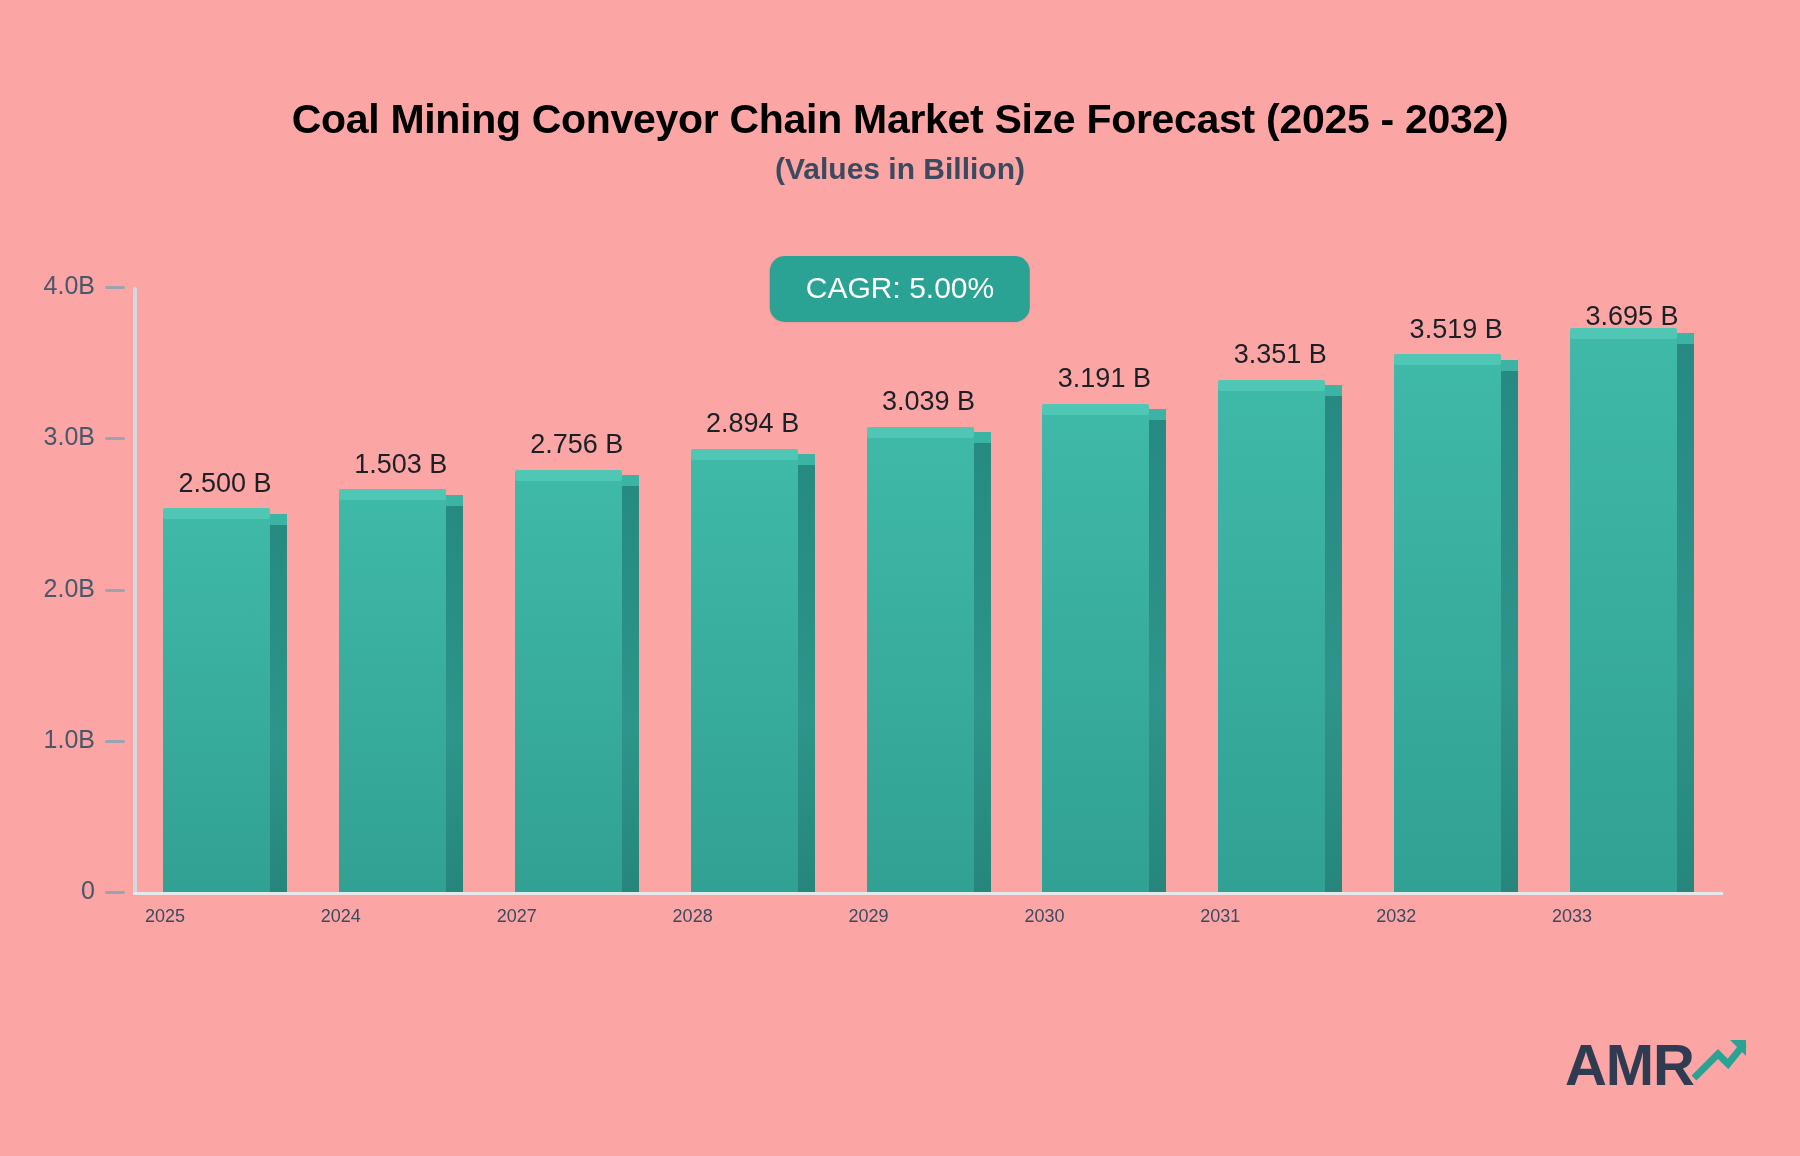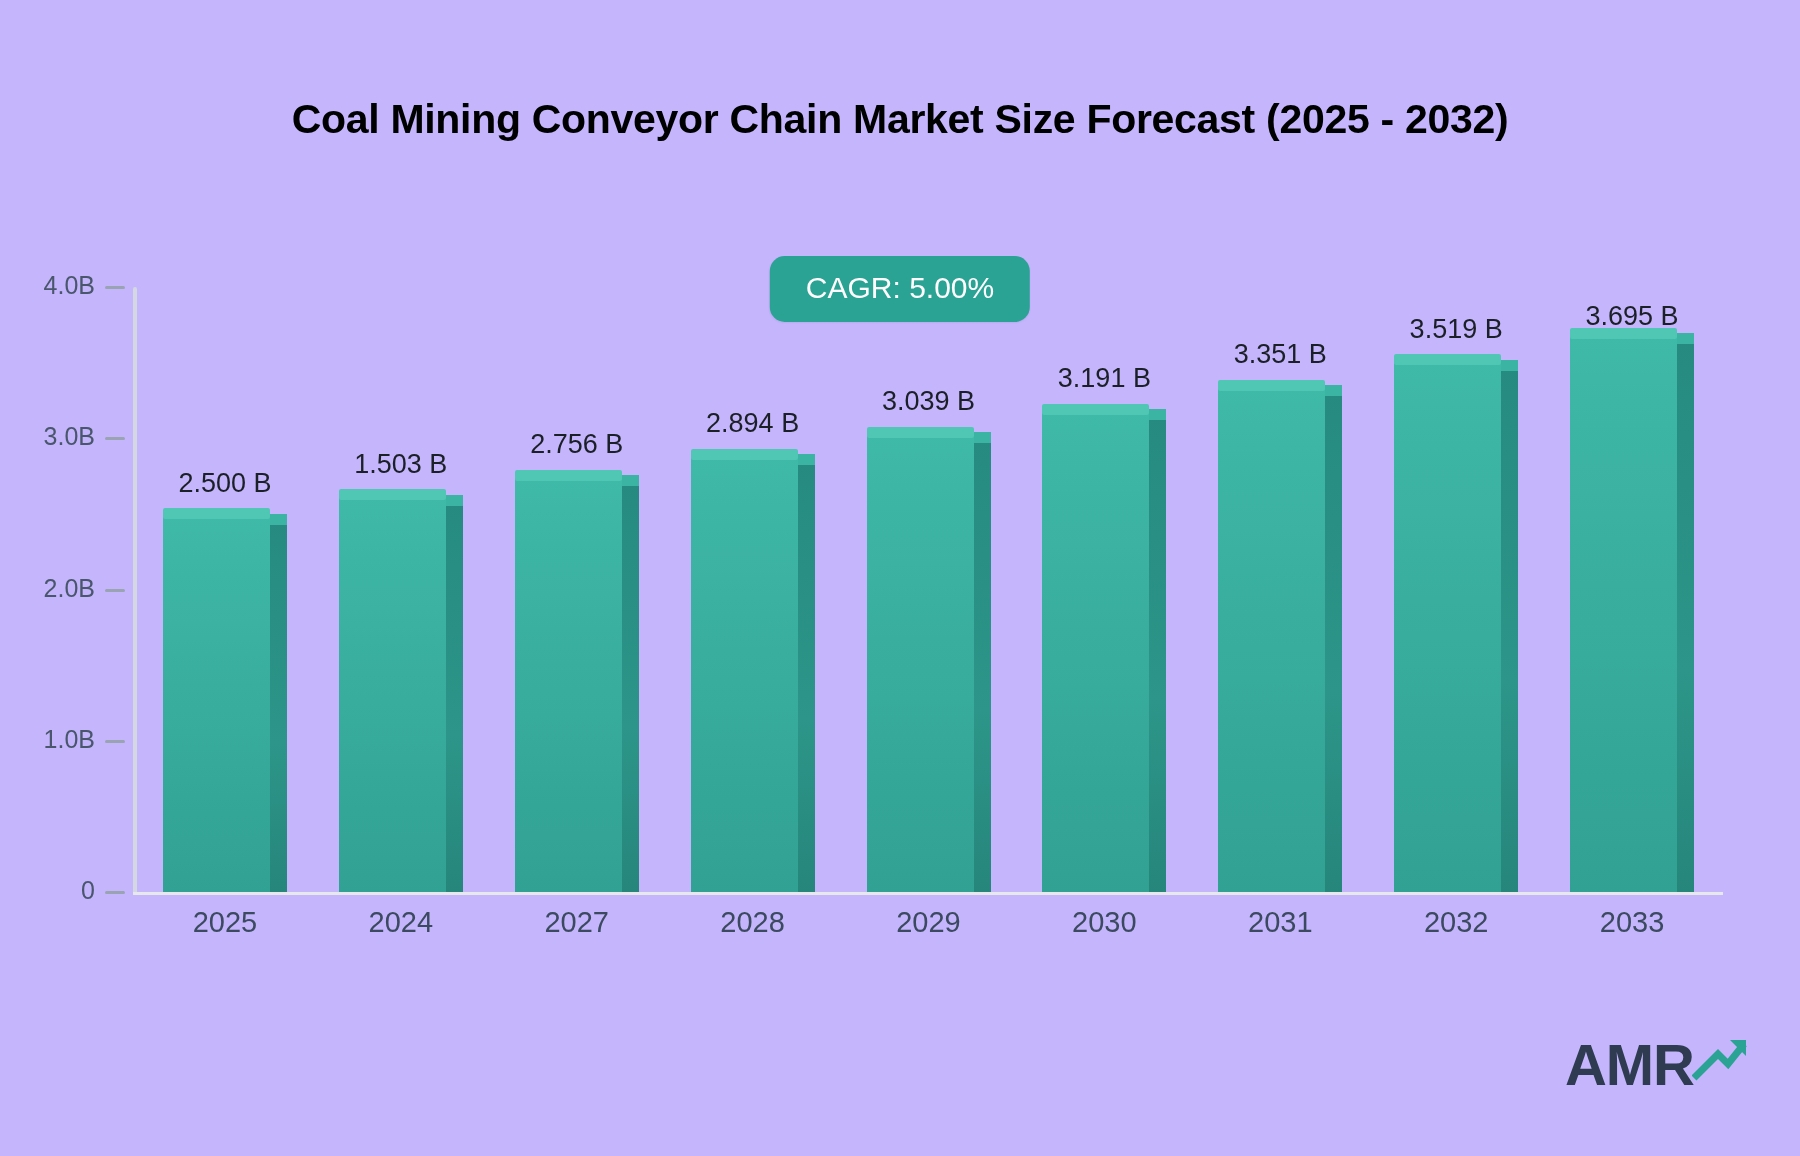--- a/index.html
+++ b/index.html
@@ -12,21 +12,21 @@
     background: #ffffff;
     font-family: "Liberation Sans", sans-serif;
     overflow: hidden;
     position: relative;
   }
 
   #canvas {
     position: relative;
     width: 1800px;
     height: 1156px;
-    background: #c4b5fd;
+    background: #fca5a5;
   }
 
   
   .title-block {
     position: absolute;
     top: 95px;
     left: 0;
     width: 1800px;
     text-align: center;
   }
@@ -155,23 +155,22 @@
   .bar-label {
     position: absolute;
     font-size: 27px;
     color: #1b1f26;
     white-space: nowrap;
     text-align: center;
   }
   .x-label {
     position: absolute;
     top: 906px;
-    font-size: 29px;
+    font-size: 18px;
     color: #3c4a60;
-    text-align: center;
     white-space: nowrap;
   }
 
   
   .logo {
     position: absolute;
     right: 52px;
     bottom: 62px;
     display: flex;
     align-items: flex-end;
@@ -190,20 +189,21 @@
     margin-left: -4px;
   }
 </style>
 </head>
 <body>
 
 <div id="canvas">
 
   <div class="title-block">
     <div class="chart-title">Coal Mining Conveyor Chain Market Size Forecast (2025 - 2032)</div>
+    <div class="chart-subtitle">(Values in Billion)</div>
   </div>
 
   <div class="cagr-badge">CAGR: 5.00%</div>
 
   <div class="plot">
     <div class="y-axis-line"></div>
     <div class="x-axis-line"></div>
     <div id="y-ticks">
         <div class="y-tick" style="top: 892px;">
           <div class="lbl">0</div>

